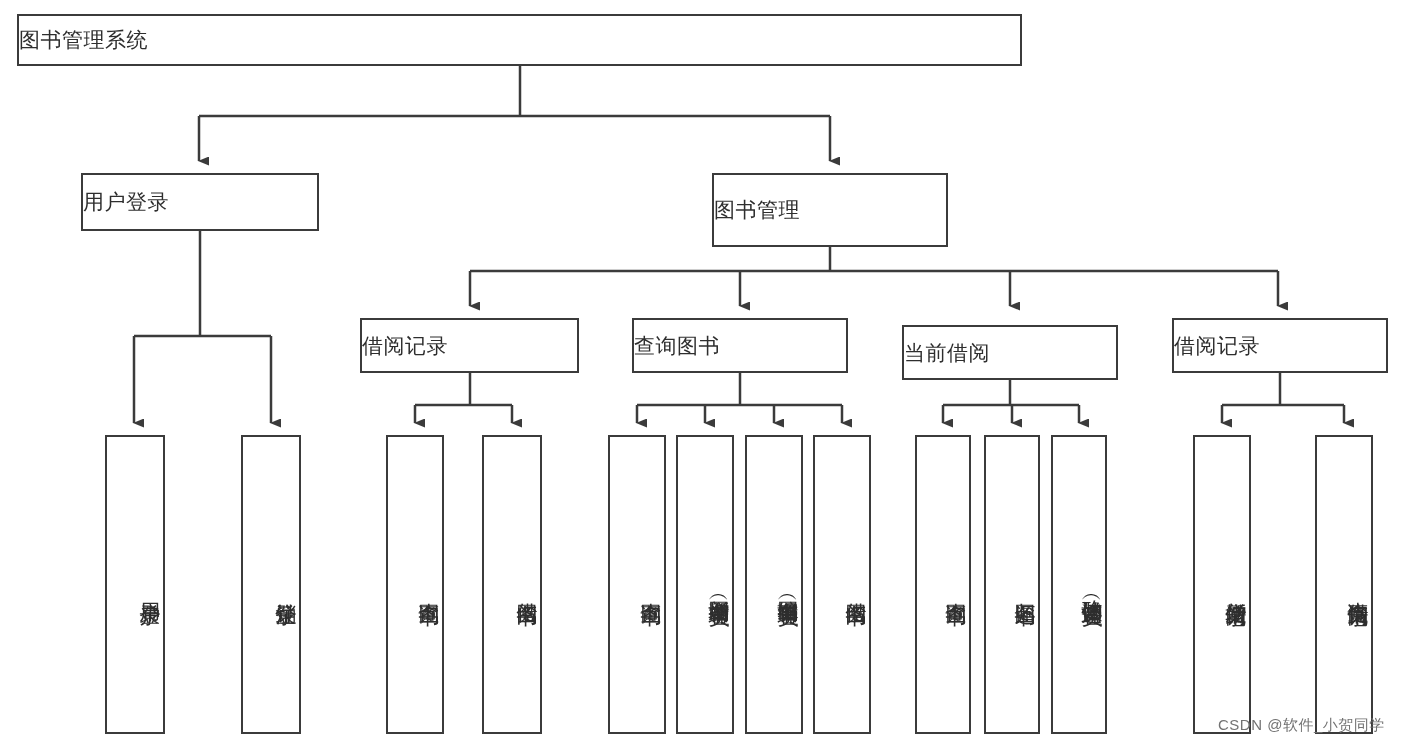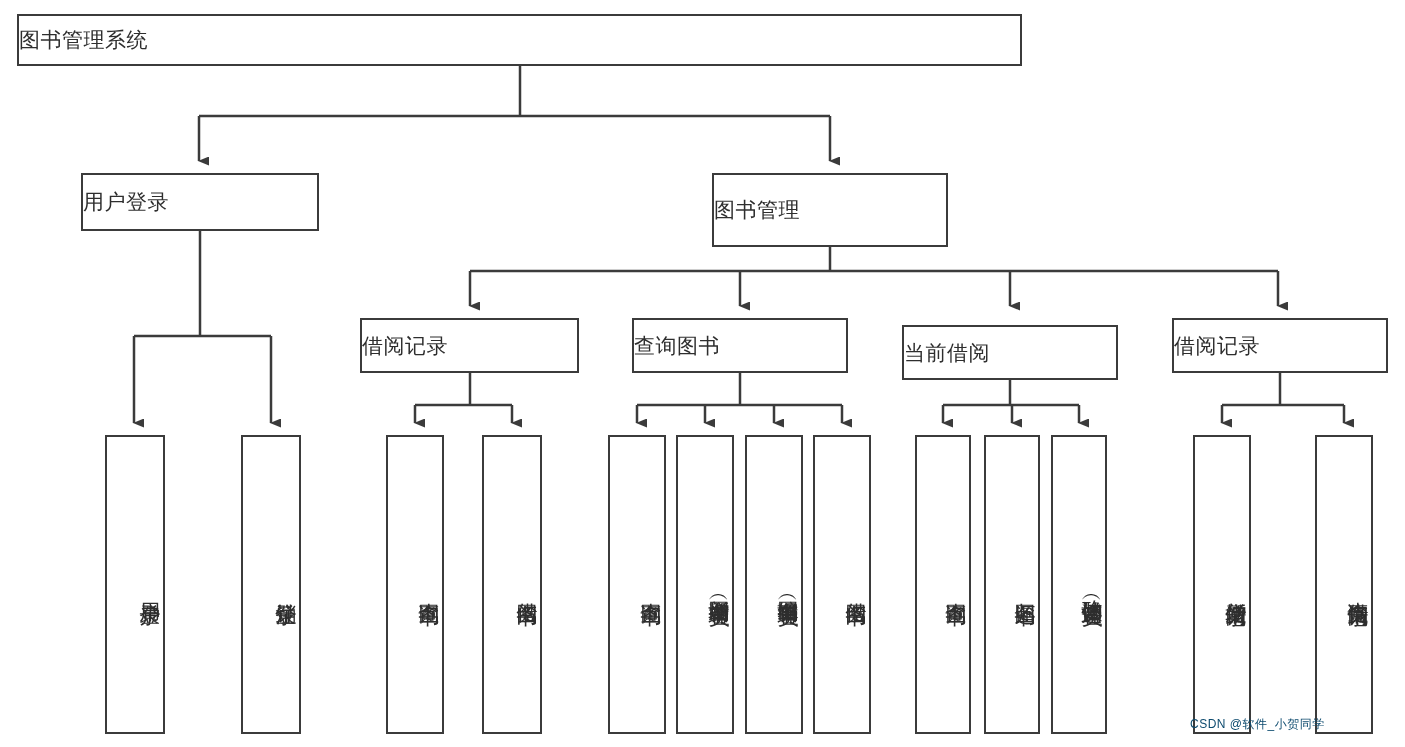--- a/index.html
+++ b/index.html
@@ -49,24 +49,25 @@
     align-items: flex-start;
     justify-content: center;
     padding-top: 6px;
     letter-spacing: 1px;
   }
   .node-v.from-top {
     align-items: flex-start;
   }
   .watermark {
     position: absolute;
-    font-size: 12px;
-    color: #0c4a6e;
+    font-size: 15px;
+    color: #737373;
     white-space: nowrap;
     letter-spacing: 0.5px;
+    margin-left: 28px;
   }
 </style>
 </head>
 <body>
 
 <div id="canvas">
   <svg class="wires" viewBox="0 0 1405 747">
     <defs>
       <marker id="arrowhead" markerWidth="9" markerHeight="11" refX="4.5" refY="10" orient="auto" markerUnits="userSpaceOnUse">
         <polygon points="0,0 9,0 4.5,11" fill="#3b3b3b"></polygon>

